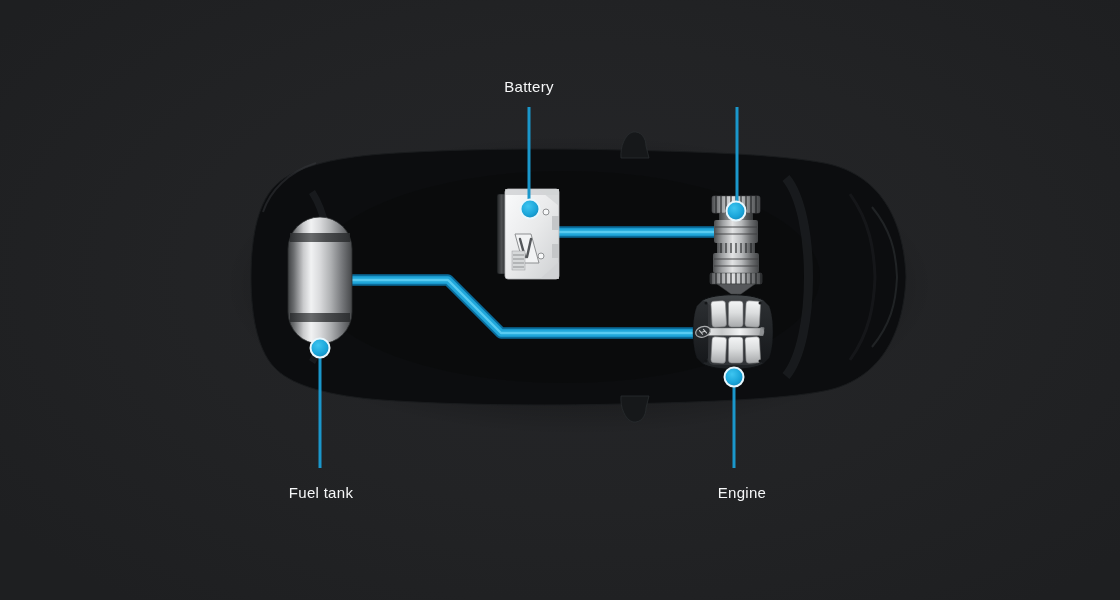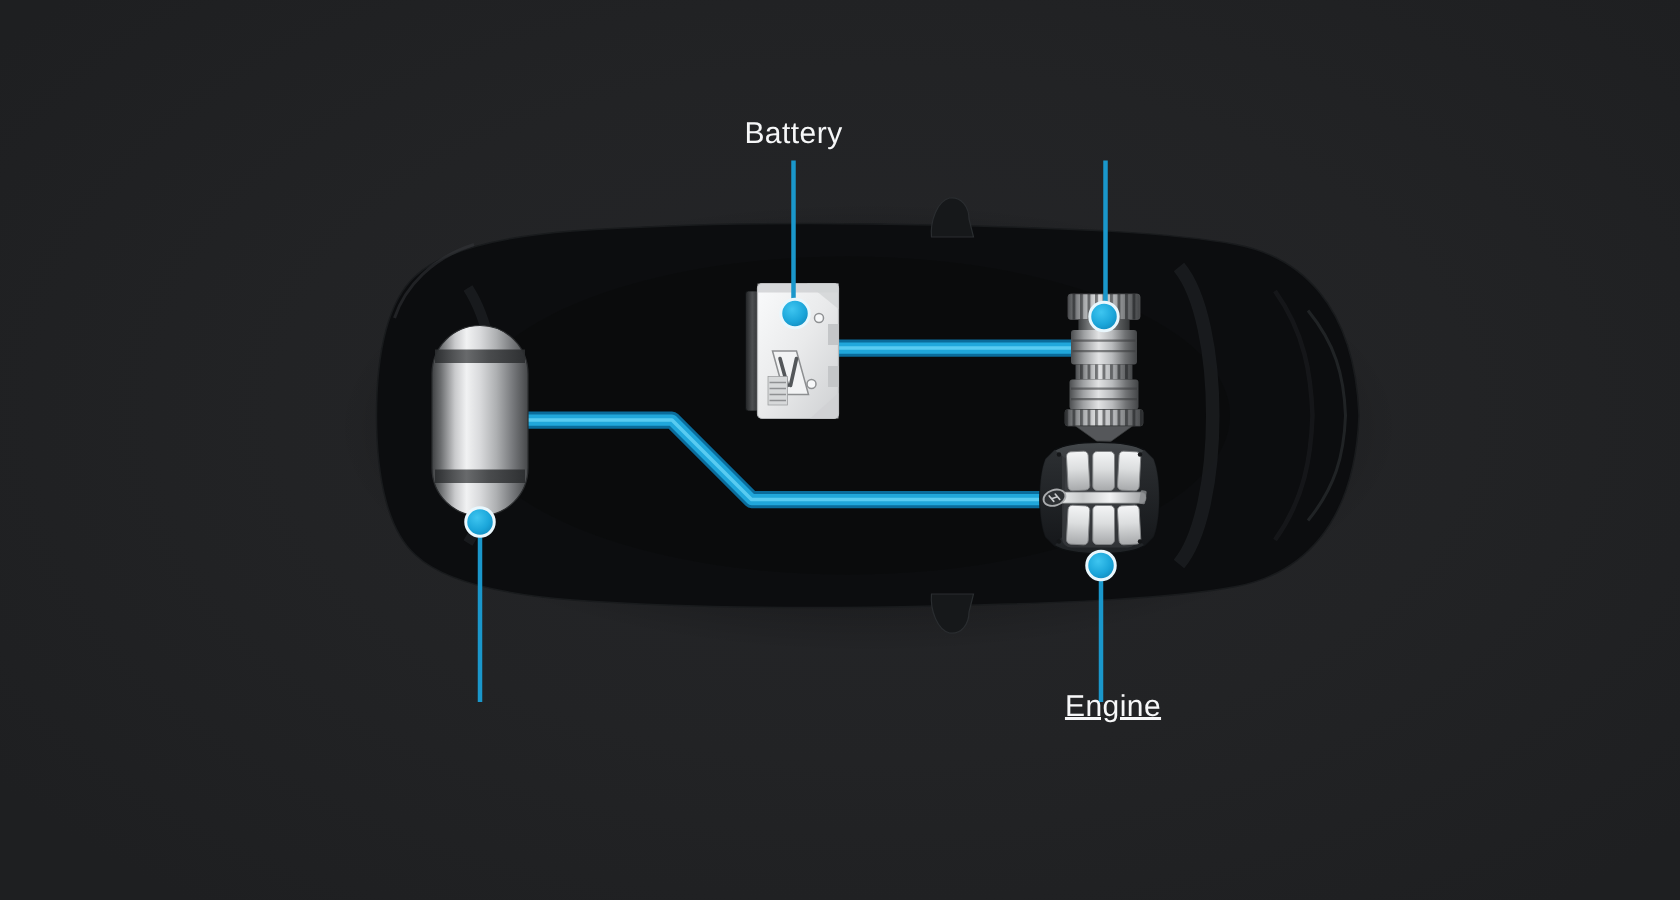--- a/index.html
+++ b/index.html
@@ -15,21 +15,21 @@
     position: relative;
     width: 1120px;
     height: 600px;
     background: radial-gradient(ellipse 720px 420px at 52% 46%, #252629 0%, #222325 55%, #1e1f21 100%);
   }
   .stage svg { position: absolute; left: 0; top: 0; }
   .label {
     position: absolute;
     transform: translateX(-50%);
     color: #f6f7f8;
-    font-size: 20px;
+    font-size: 15px;
     font-weight: 500;
     letter-spacing: 0.3px;
     white-space: nowrap;
     user-select: none;
   }
   .leader { stroke: var(--accent, #1a97cb); stroke-width: 3; }
   .pipe-outer { stroke: #0a6c9b; stroke-width: 11.5; fill: none; stroke-linecap: round; stroke-linejoin: round; }
   .pipe-mid   { stroke: var(--pipe, #20a7db); stroke-width: 7.5;  fill: none; stroke-linecap: round; stroke-linejoin: round; }
   .pipe-core  { stroke: #63d1f4; stroke-width: 2.4;  fill: none; stroke-linecap: round; stroke-linejoin: round; opacity: .85; }
 </style>
@@ -228,14 +228,15 @@
     <line class="leader" x1="320" y1="352" x2="320" y2="468"></line>
     <line class="leader" x1="734" y1="381" x2="734" y2="468"></line>
 
     <circle cx="530" cy="209" r="9.5" fill="url(#dotFill)" stroke="#e9f7fd" stroke-width="2"></circle>
     <circle cx="736" cy="211" r="9.5" fill="url(#dotFill)" stroke="#e9f7fd" stroke-width="2"></circle>
     <circle cx="320" cy="348" r="9.5" fill="url(#dotFill)" stroke="#e9f7fd" stroke-width="2"></circle>
     <circle cx="734" cy="377" r="9.5" fill="url(#dotFill)" stroke="#e9f7fd" stroke-width="2"></circle>
   </svg>
 
   <div class="label" style="left:529px; top:78px;">Battery</div>
-  <div class="label" style="left:742px; top:460px;text-decoration:underline;">Engine</div>
+  <div class="label" style="left:321px; top:484px;">Fuel tank</div>
+  <div class="label" style="left:742px; top:484px;">Engine</div>
 </div>
 
 </body></html>

